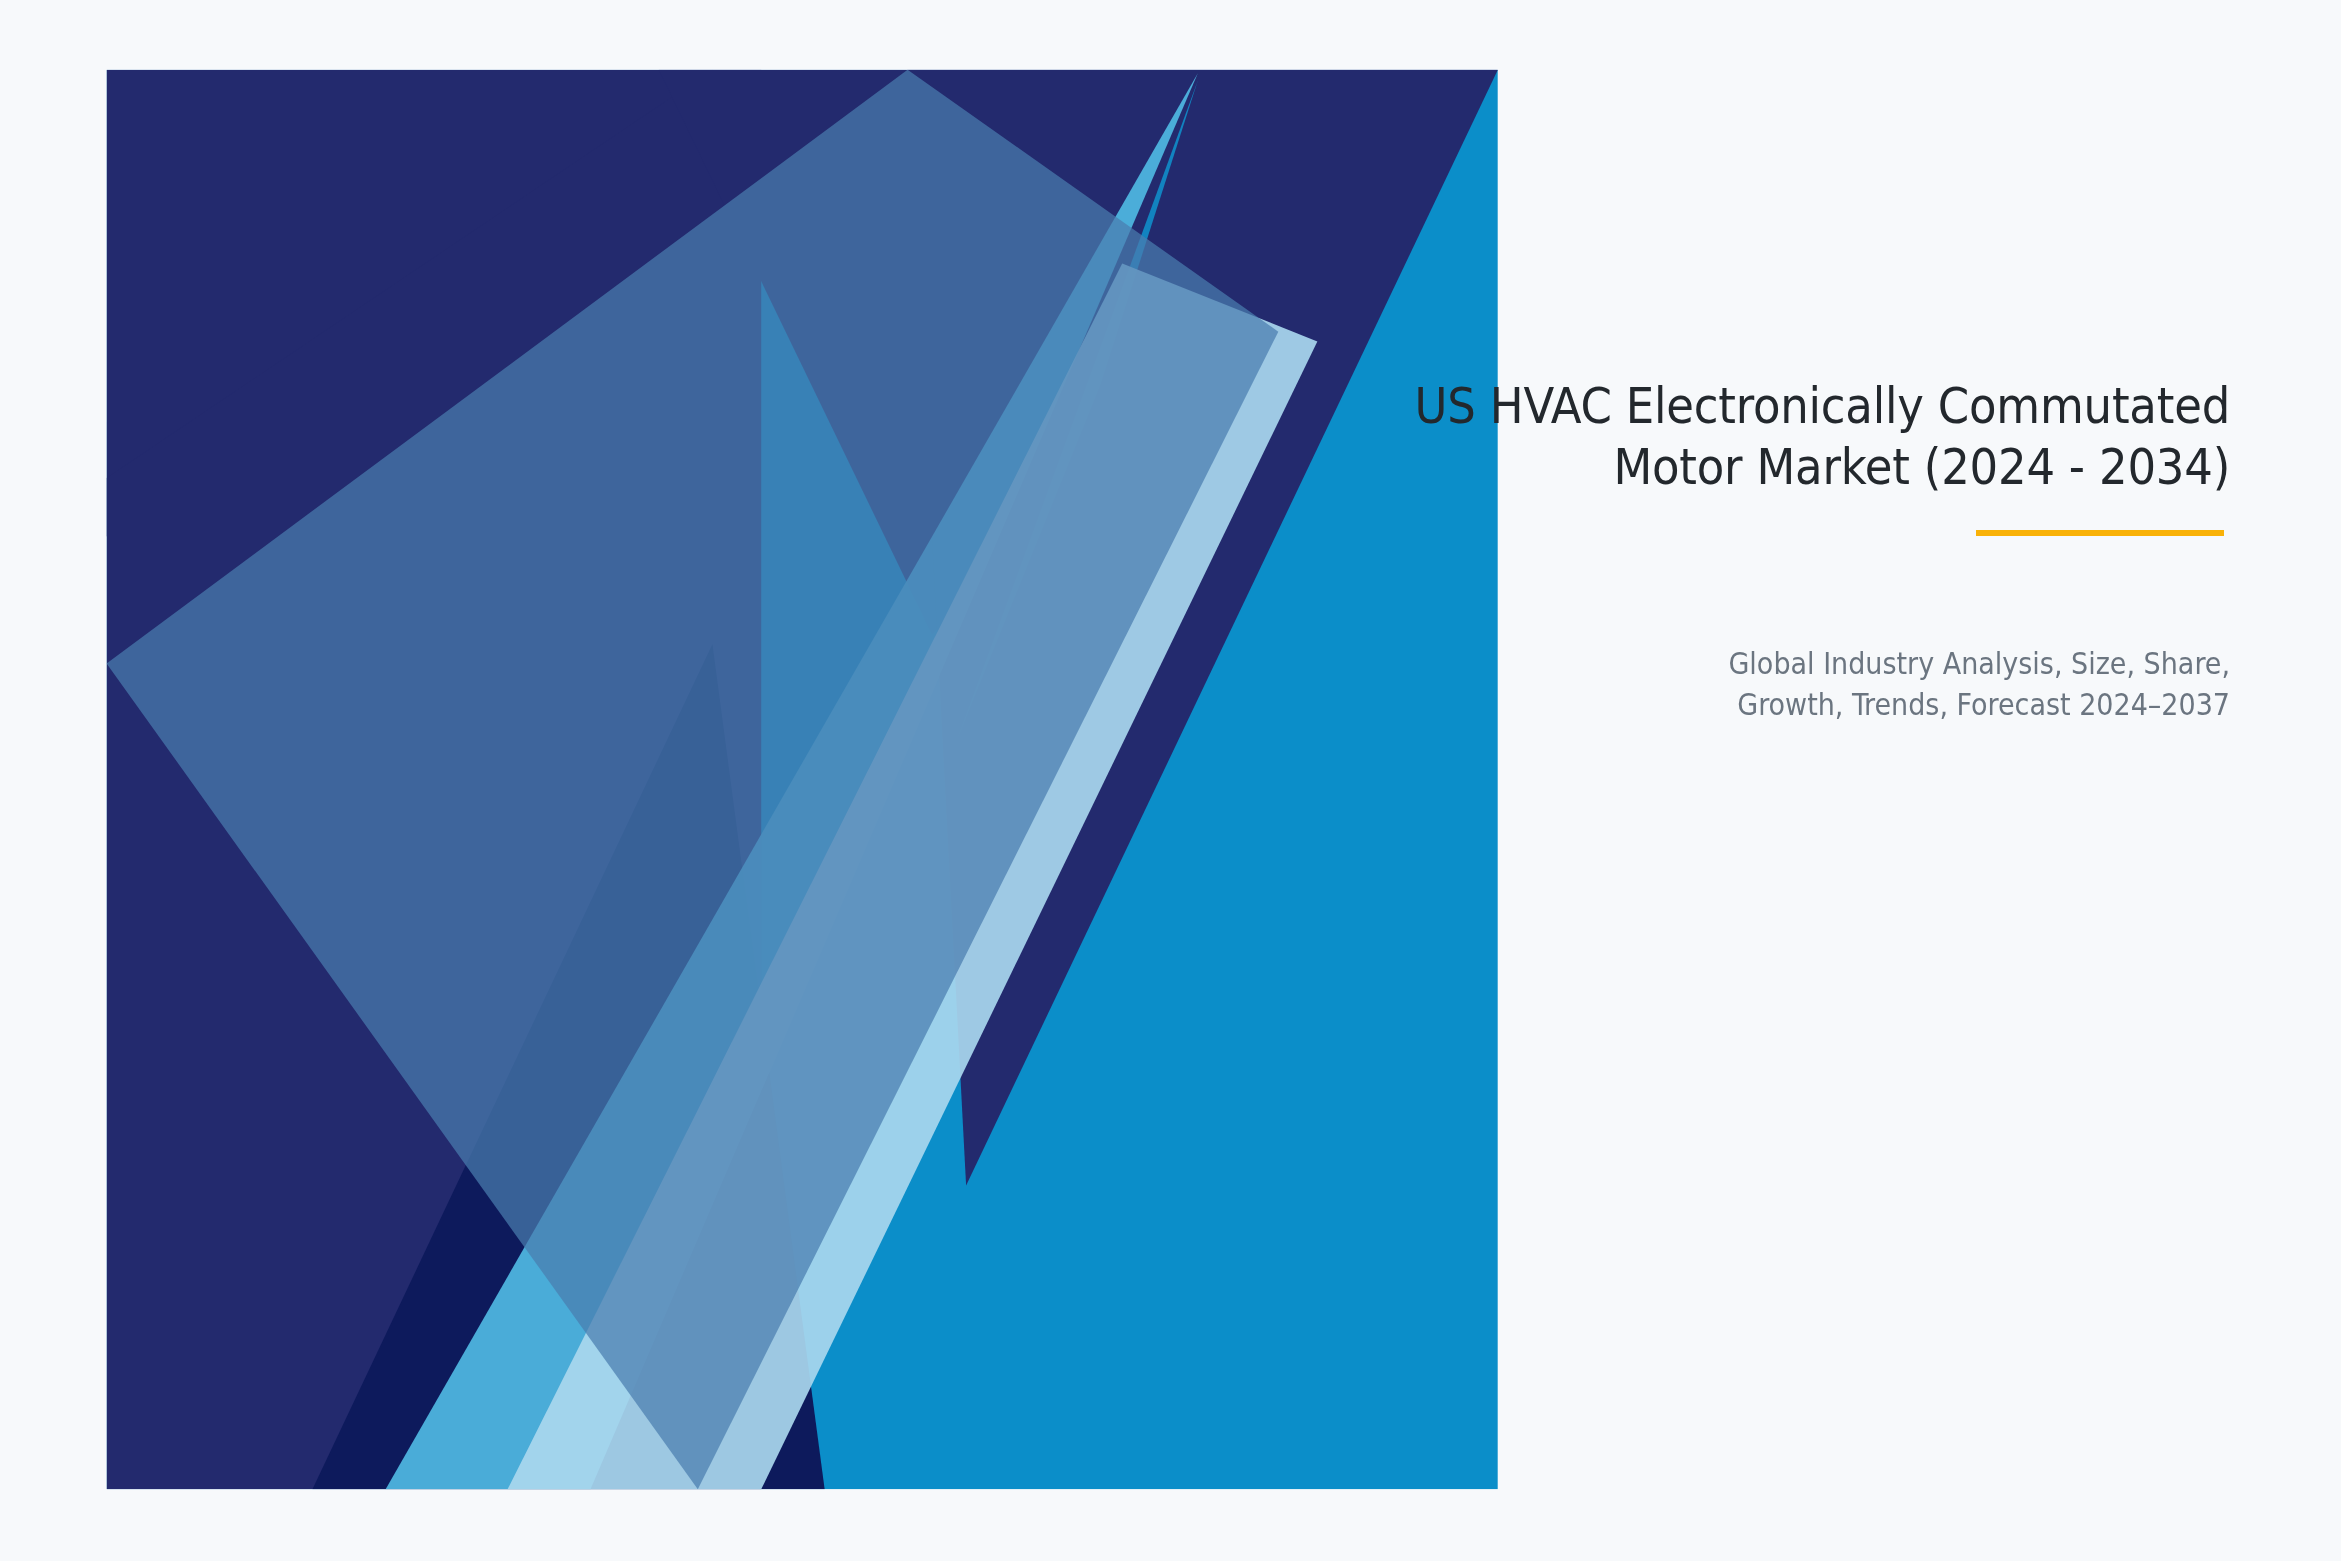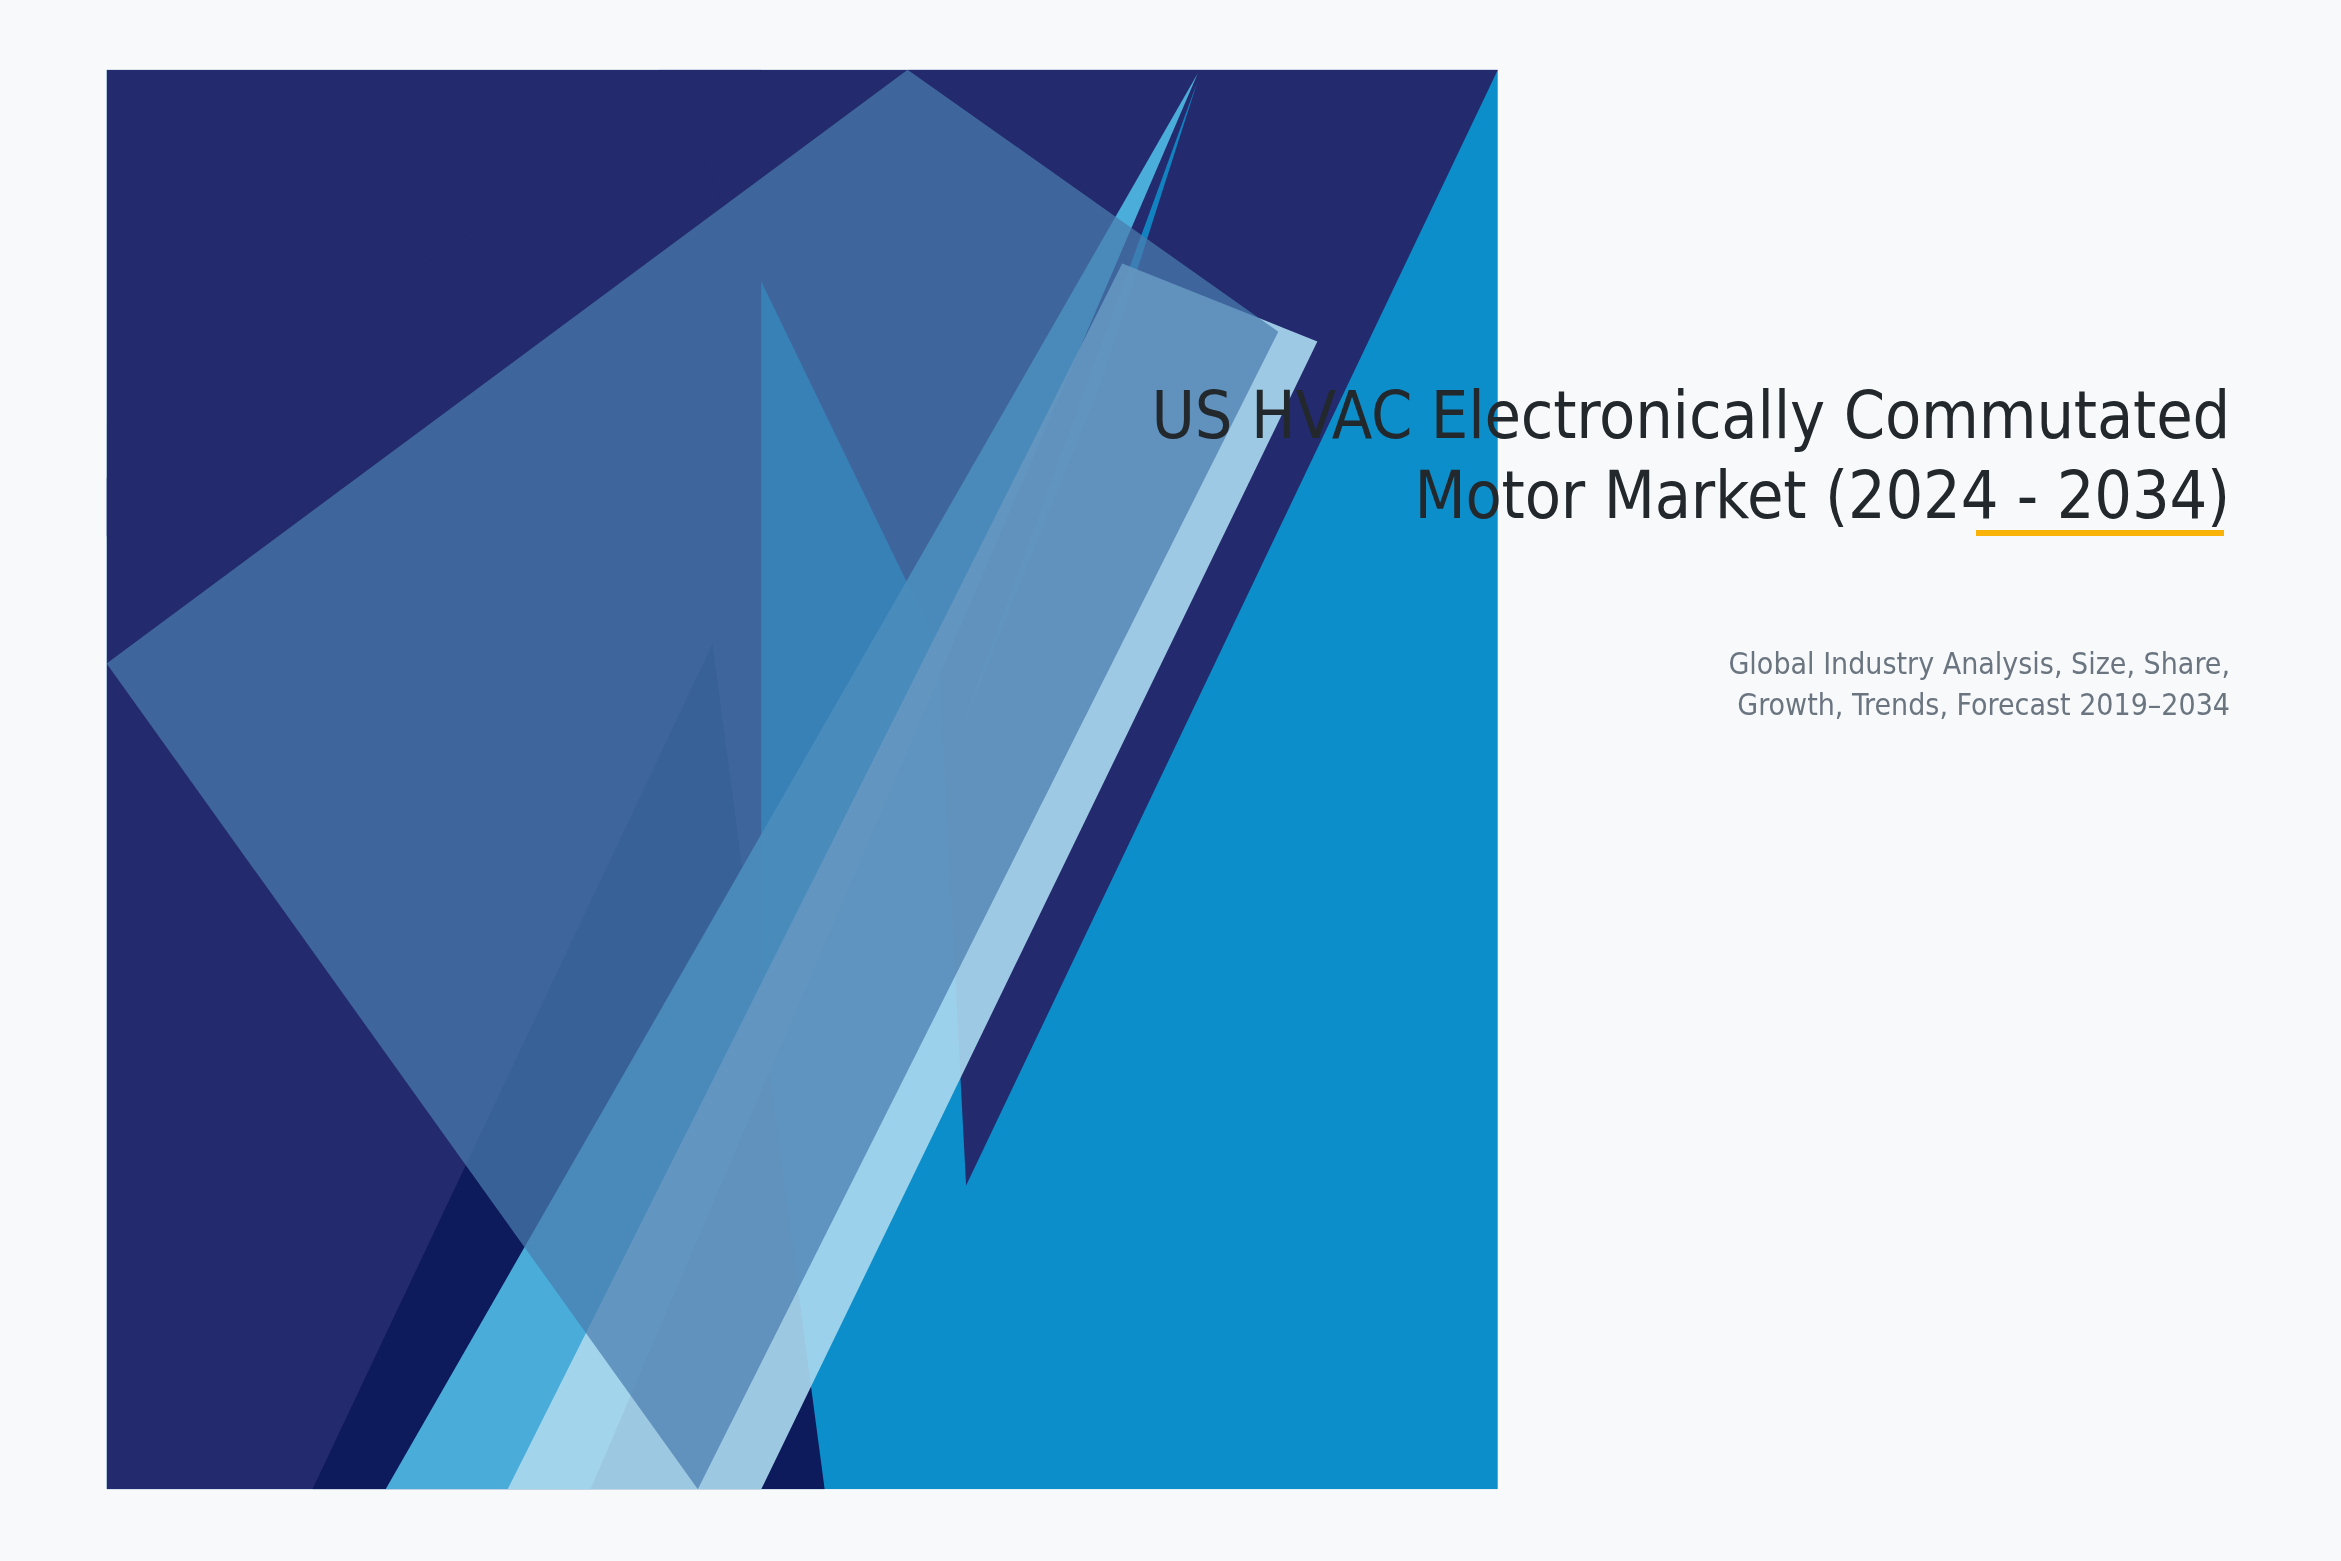--- a/index.html
+++ b/index.html
@@ -31,21 +31,21 @@
   #title-block {
     position: absolute;
     right: 112px;
     top: 376px;
     width: 1464px;
     text-align: right;
   }
   #cover-title {
     margin: 0;
     font-family: "DejaVu Sans Condensed", "DejaVu Sans", "Liberation Sans", sans-serif;
-    font-size: 66px;
+    font-size: 50px;
     line-height: 1.21;
     font-weight: 400;
     color: #23282d;
     letter-spacing: -0.2px;
     white-space: pre-line;
     position: relative;
     z-index: 2;
   }
   #title-underline {
     position: absolute;
@@ -108,18 +108,18 @@
   </svg>
 
   <div id="title-block">
 
     <h1 id="cover-title">US HVAC Electronically Commutated
 Motor Market (2024 - 2034)</h1>
 
     <div id="title-underline"></div>
 
     <p id="cover-subtitle">Global Industry Analysis, Size, Share,
-Growth, Trends, Forecast 2019–2034</p>
+Growth, Trends, Forecast 2024–2037</p>
 
   </div>
 
 </div>
 
 
 </body></html>

